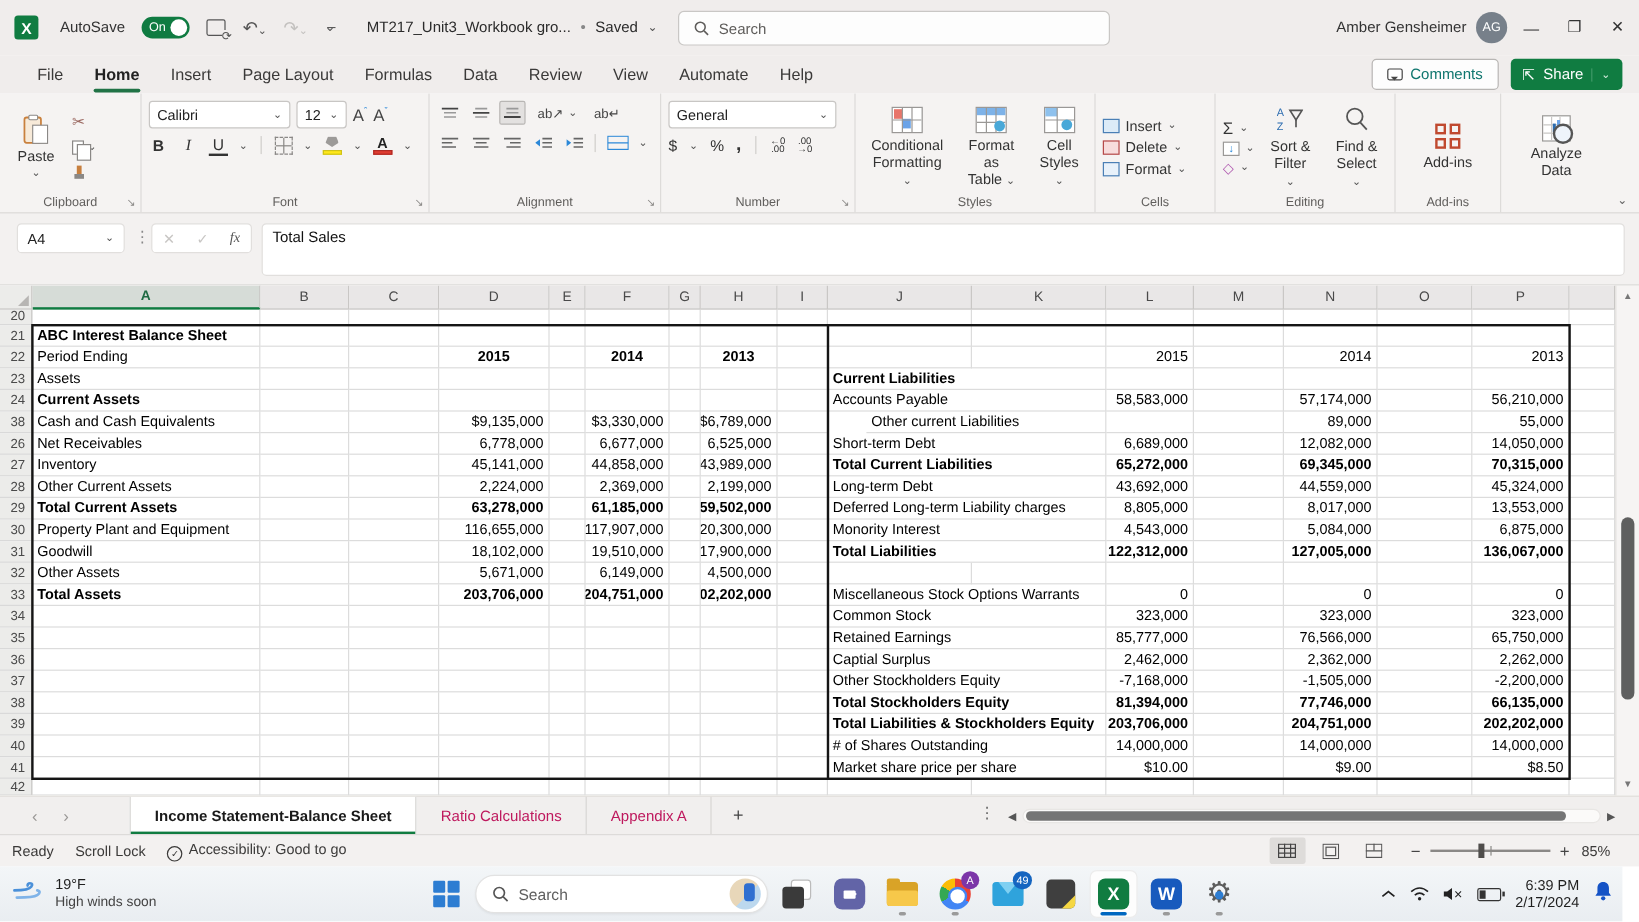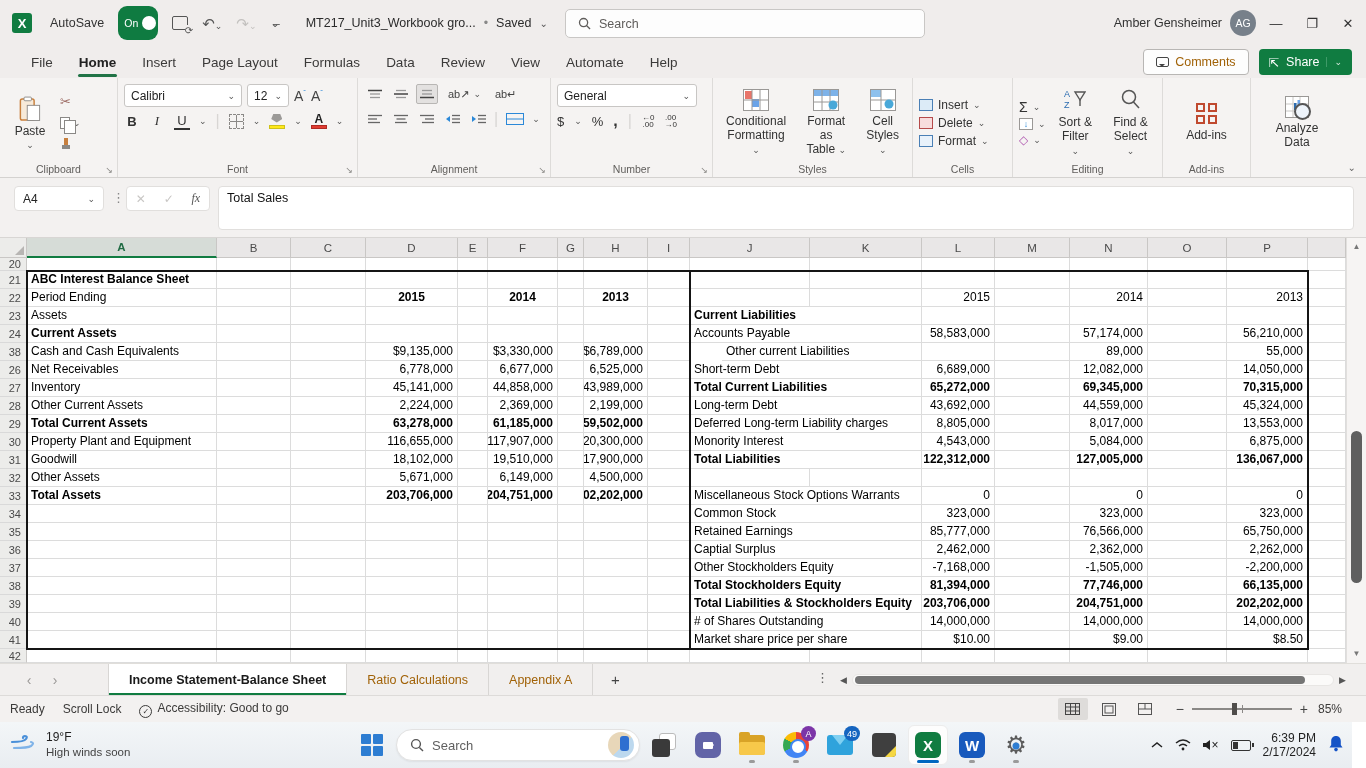--- a/index.html
+++ b/index.html
@@ -4,21 +4,21 @@
 <style>
   *{box-sizing:border-box;margin:0;padding:0}
   html,body{width:1366px;height:768px;overflow:hidden;font-family:"Liberation Sans","DejaVu Sans",sans-serif;background:#fff}
   #app{position:relative;width:1366px;height:768px;background:#fff}
 
   
   #titlebar{position:absolute;left:0;top:0;width:1366px;height:46px;background:#f0edec;display:flex;align-items:center}
   .xl-logo{width:20px;height:20px;background:#107C41;border-radius:3px;color:#fff;font-size:13px;font-weight:bold;display:flex;align-items:center;justify-content:center;margin-left:12px}
   .qa{display:flex;align-items:center;gap:14px;margin-left:18px;color:#444}
   .autosave-lbl{font-size:12.5px;color:#333}
-  .toggle{width:40px;height:34px;border-radius:9px;background:#0f7b41;position:relative;display:flex;align-items:center}
+  .toggle{width:40px;height:18px;border-radius:9px;background:#0f7b41;position:relative;display:flex;align-items:center}
   .toggle .on{color:#fff;font-size:10.5px;margin-left:6px}
   .toggle .knob{position:absolute;right:2px;width:14px;height:14px;border-radius:50%;background:#fff}
   .qicon{font-size:15px;color:#555;line-height:1}
   .qicon.dis{color:#c3c1bf}
   .save-glyph{position:relative;width:16px;height:14px;border:1.5px solid #555;border-radius:2px}
   .save-glyph:after{content:"⟳";position:absolute;right:-6px;bottom:-7px;font-size:10px;background:#f0edec;color:#555}
   .doc-title{display:flex;align-items:center;gap:8px;margin-left:26px;font-size:12.5px;color:#2b2b2b;white-space:nowrap}
   .doc-title .dot{color:#888}
   .doc-title .chev{font-size:10px;color:#555}
   #tb-search{position:absolute;left:565px;top:9px;width:360px;height:29px;background:#fdfdfd;border:1px solid #c9c7c5;border-radius:5px;display:flex;align-items:center;gap:8px;padding-left:12px;font-size:12.5px;color:#5f5d5b}
@@ -28,21 +28,21 @@
   .win-controls{position:absolute;right:0;top:0;height:46px;display:flex}
   .win-btn{width:36px;height:46px;display:flex;align-items:center;justify-content:center;font-size:13px;color:#333}
 
   
   #menubar{position:absolute;left:0;top:46px;width:1366px;height:32px;background:#f0edec;display:flex;align-items:center}
   #menu-tabs{display:flex;align-items:center;margin-left:18px;gap:0}
   .mtab{font-size:13.5px;color:#3b3a39;padding:5px 13px;position:relative;white-space:nowrap}
   .mtab.active{font-weight:bold;color:#222}
   .mtab.active:after{content:"";position:absolute;left:12px;right:12px;bottom:-2px;height:3px;border-radius:2px;background:#217346}
   .mb-right{position:absolute;right:14px;top:3px;display:flex;gap:10px;align-items:center}
-  .comments-btn{height:26px;border:1px solid #b8b6b4;border-radius:4px;background:#fdfdfd;display:flex;align-items:center;gap:6px;padding:0 12px;font-size:12.5px;color:#a16207}
+  .comments-btn{height:26px;border:1px solid #b8b6b4;border-radius:4px;background:#fdfdfd;display:flex;align-items:center;gap:6px;padding:0 12px;font-size:12.5px;color:#0f766e}
   .bubble{width:13px;height:10px;border:1.5px solid #444;border-radius:2px;position:relative}
   .bubble:after{content:"";position:absolute;left:2px;bottom:-4px;border:3px solid transparent;border-top-color:#444}
   .share-btn{height:26px;border-radius:4px;background:#107C41;color:#fff;display:flex;align-items:center;gap:7px;padding:0 10px;font-size:12.5px}
   .share-btn .chev{font-size:9px;border-left:1px solid #3f9a68;padding-left:7px}
 
   
   #ribbon{position:absolute;left:0;top:78px;width:1366px;height:100px;background:#f5f3f2;border-bottom:1px solid #d4d2d0;display:flex}
   .rgroup{position:relative;border-right:1px solid #dddbd9;padding:6px 6px 16px 6px;display:flex;gap:6px}
   .glabel{position:absolute;bottom:2px;left:0;right:0;text-align:center;font-size:10.5px;color:#605e5c;white-space:nowrap}
   .launcher{position:absolute;bottom:2px;right:4px;font-size:9px;color:#8a8886}
@@ -114,21 +114,21 @@
 
   
   #vscroll{position:absolute;left:1346px;top:238px;width:20px;height:425px;background:#f6f4f3;border-left:1px solid #e1dfdd;display:flex;flex-direction:column;align-items:center}
   .varrow{height:16px;font-size:8px;color:#777;display:flex;align-items:center}
   #vthumb{position:absolute;left:4px;top:193px;width:11px;height:152px;border-radius:6px;background:#5f5f5f}
 
   
   #tabbar{position:absolute;left:0;top:663px;width:1366px;height:32px;background:#f1efee;border-top:1px solid #e0deda;display:flex;align-items:center}
   .tnav{color:#9a9896;font-size:14px;margin-left:16px;width:26px;text-align:center}
   #sheettabs{display:flex;height:32px;margin-left:40px;align-items:stretch}
-  .stab{display:flex;align-items:center;padding:0 20px;font-size:12.5px;color:#a16207;position:relative;border-right:1px solid #d8d6d4}
+  .stab{display:flex;align-items:center;padding:0 20px;font-size:12.5px;color:#be185d;position:relative;border-right:1px solid #d8d6d4}
   .stab.active{background:#fff;font-weight:bold;color:#1a1a1a;border-right:1px solid #d8d6d4;border-left:1px solid #d8d6d4}
   .stab.active:after{content:"";position:absolute;left:0;right:0;bottom:0;height:3px;background:#107C41}
   .addsheet{display:flex;align-items:center;justify-content:center;width:44px;font-size:15px;color:#444}
   #hs-dots{position:absolute;left:816px;top:6px;color:#666;font-size:13px}
   #hscroll{position:absolute;left:840px;top:8px;width:506px;height:16px;display:flex;align-items:center}
   .harrow{font-size:9px;color:#555;width:12px}
   #htrack{position:relative;flex:1;height:12px;background:#fbfaf9;border:1px solid #e8e6e4;border-radius:7px}
   #hthumb{position:absolute;left:2px;top:1px;width:450px;height:8px;border-radius:5px;background:#757575}
 
   

